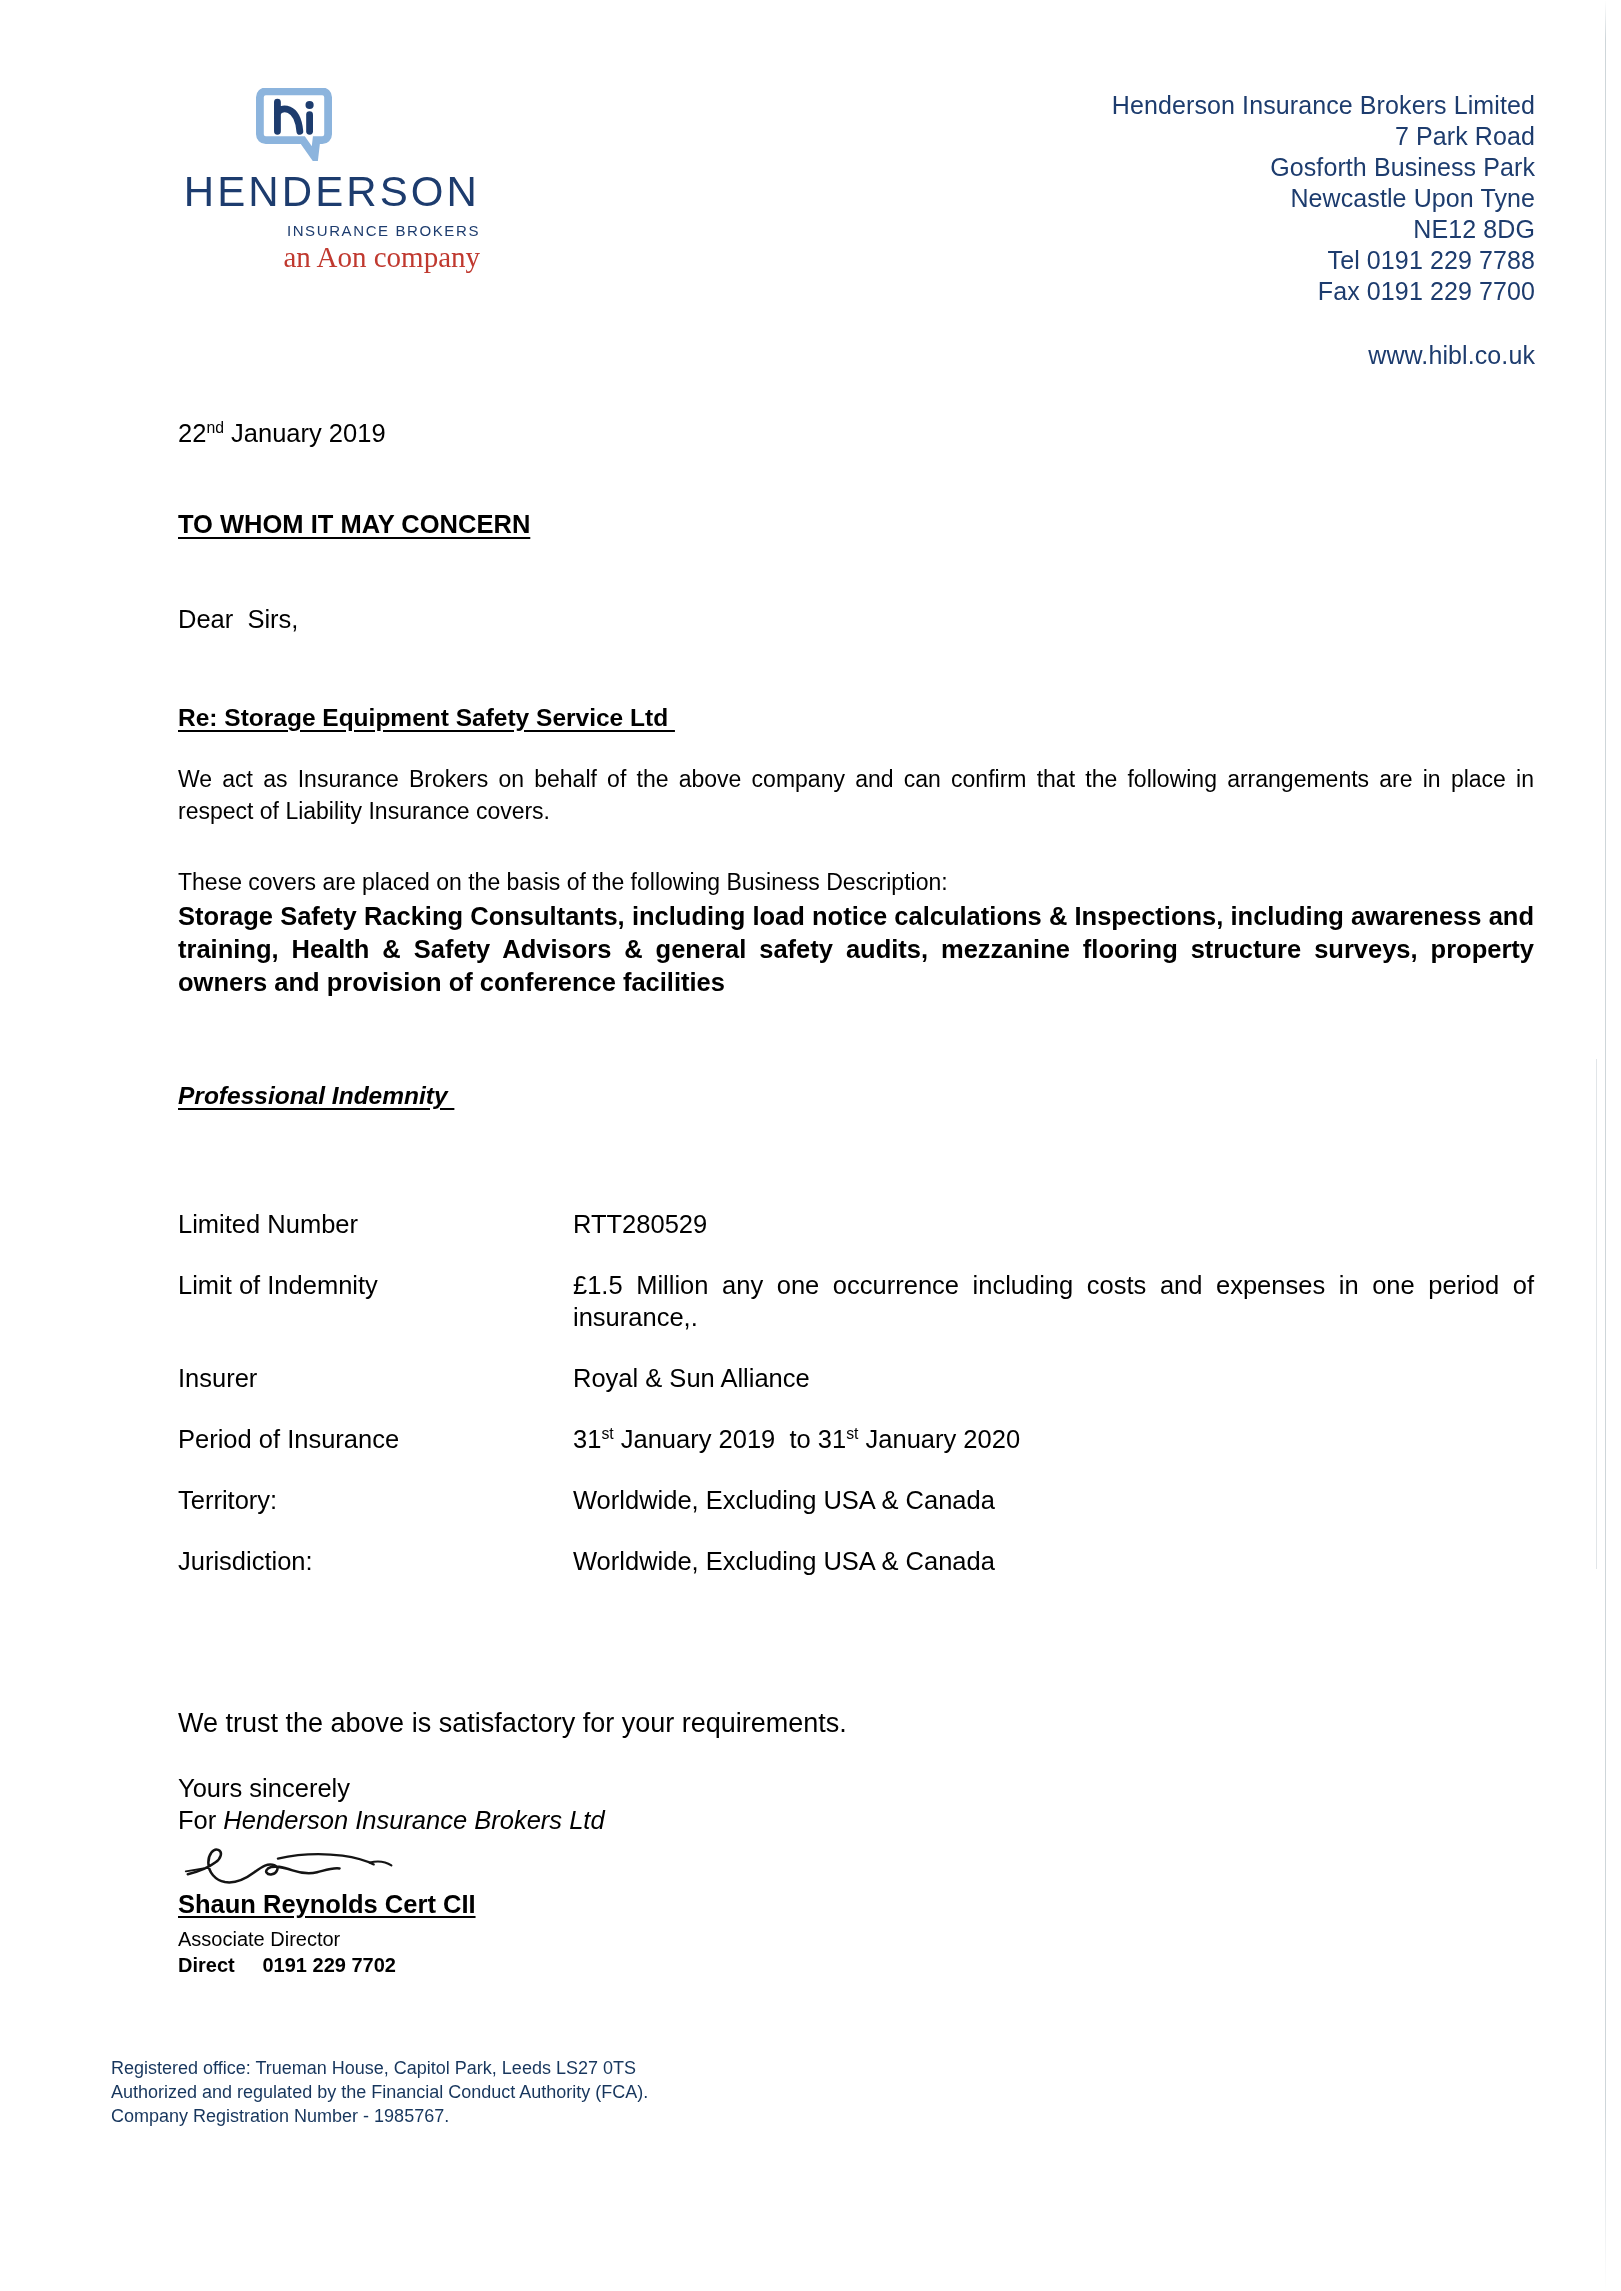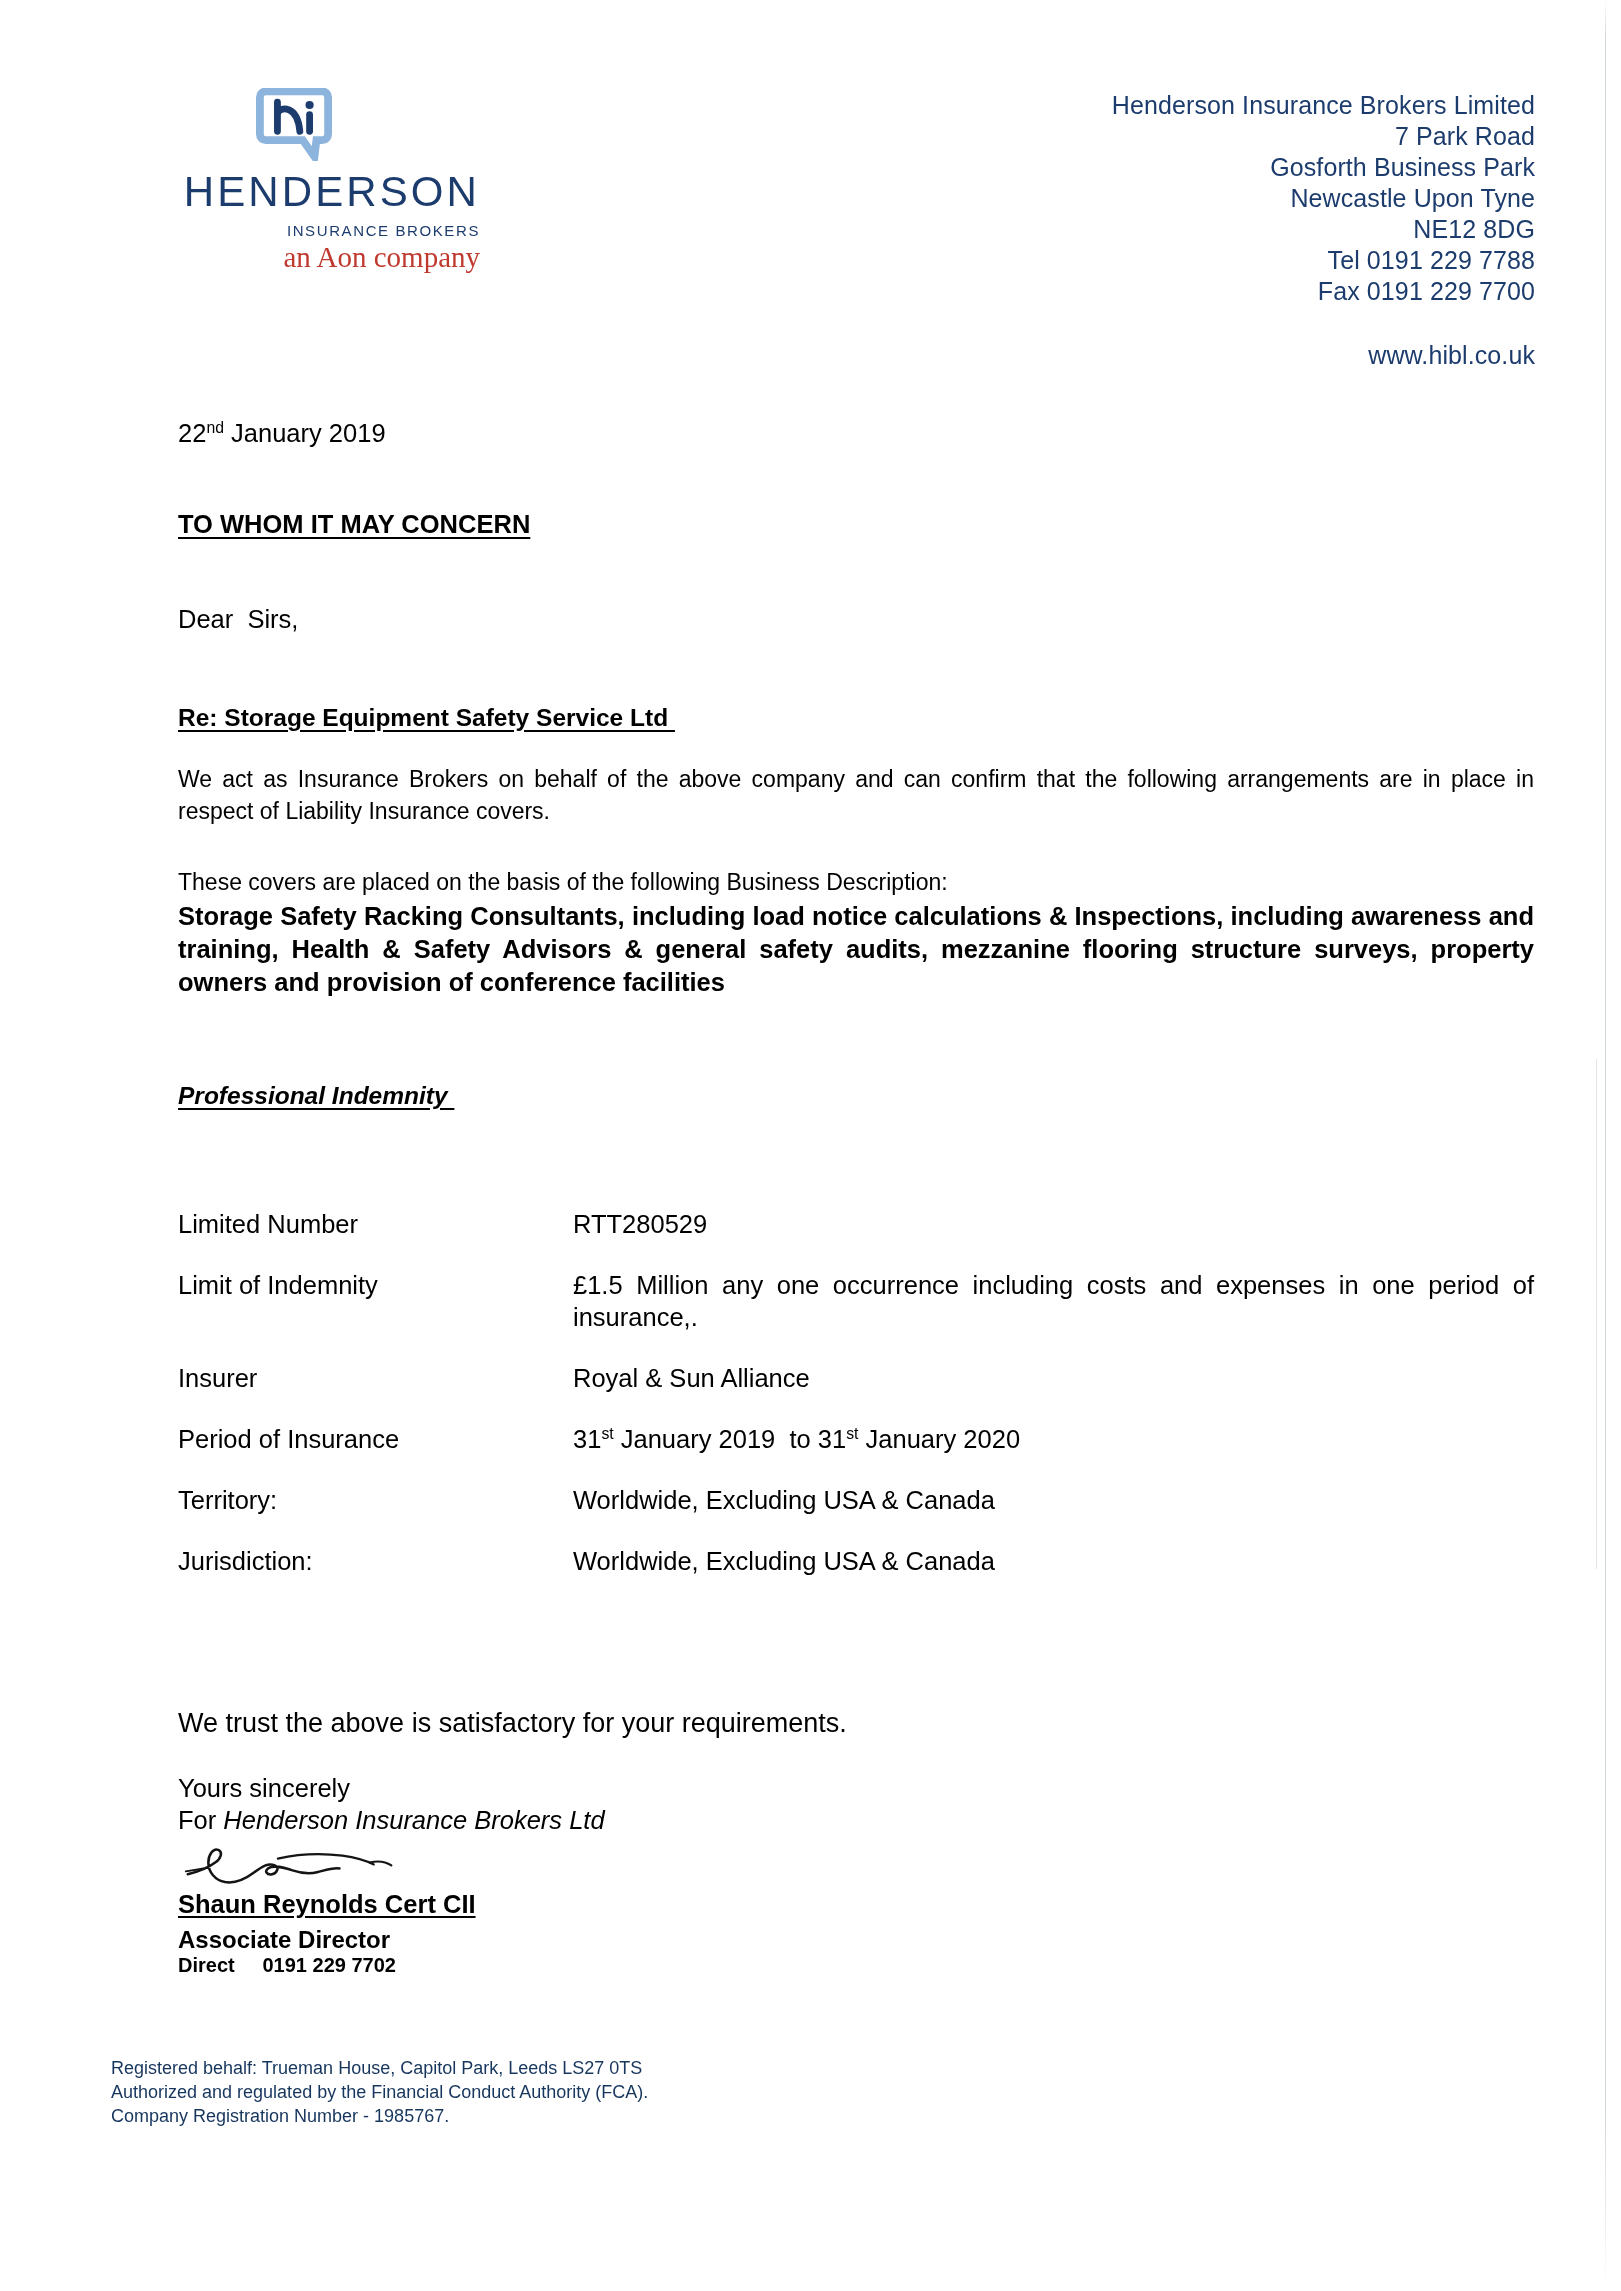--- a/index.html
+++ b/index.html
@@ -242,22 +242,22 @@
     top: 1890px;
     font-size: 25.5px;
     font-weight: bold;
     text-decoration: underline;
     text-underline-offset: 2.9px;
   }
   .signer-title {
     position: absolute;
     left: 0;
     top: 1927px;
-    font-size: 24px;
-    font-weight: bold;
+    font-size: 20px;
+    font-weight: normal;
     line-height: 25.5px;
   }
   .signer-direct {
     position: absolute;
     left: 0;
     top: 1953px;
     font-size: 20px;
     font-weight: bold;
     line-height: 25.5px;
     white-space: pre;
@@ -376,19 +376,19 @@
       </svg>
     </div>
 
     <div class="signer">Shaun Reynolds Cert CII</div>
     <div class="signer-title">Associate Director</div>
     <div class="signer-direct"><span>Direct</span><span>     </span><span>0191 229 7702</span></div>
 
   </div>
 
   <div class="footer">
-    <div>Registered behalf: Trueman House, Capitol Park, Leeds LS27 0TS</div>
+    <div>Registered office: Trueman House, Capitol Park, Leeds LS27 0TS</div>
     <div>Authorized and regulated by the Financial Conduct Authority (FCA).</div>
     <div>Company Registration Number - 1985767.</div>
   </div>
 
 </div>
 
 
 </body></html>

